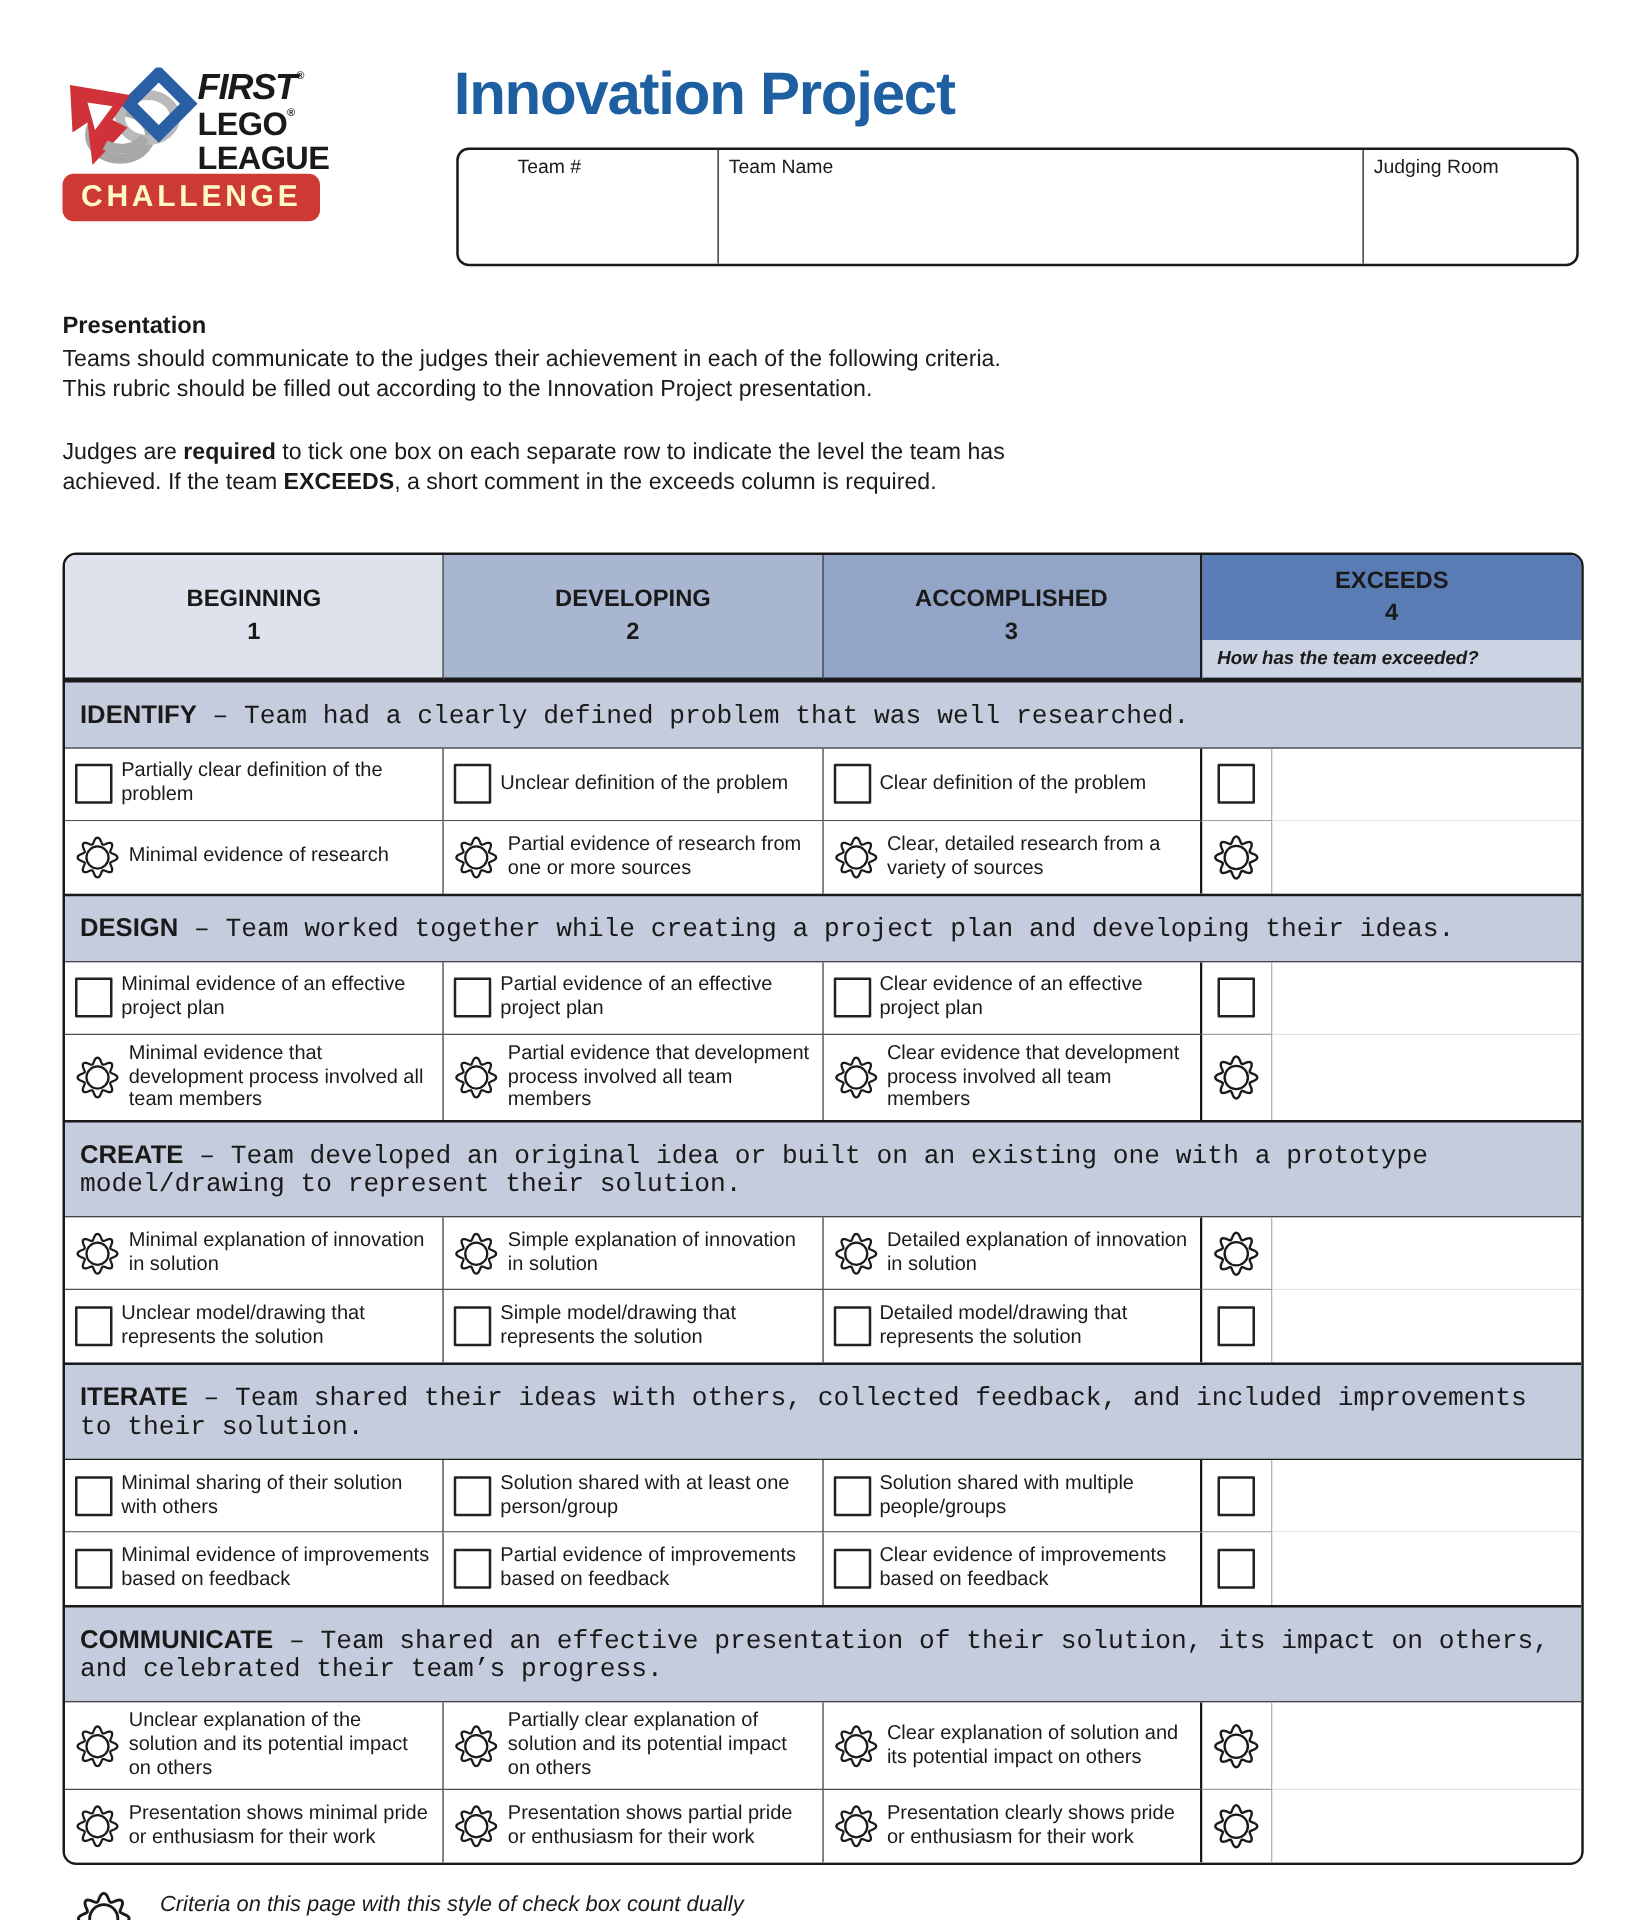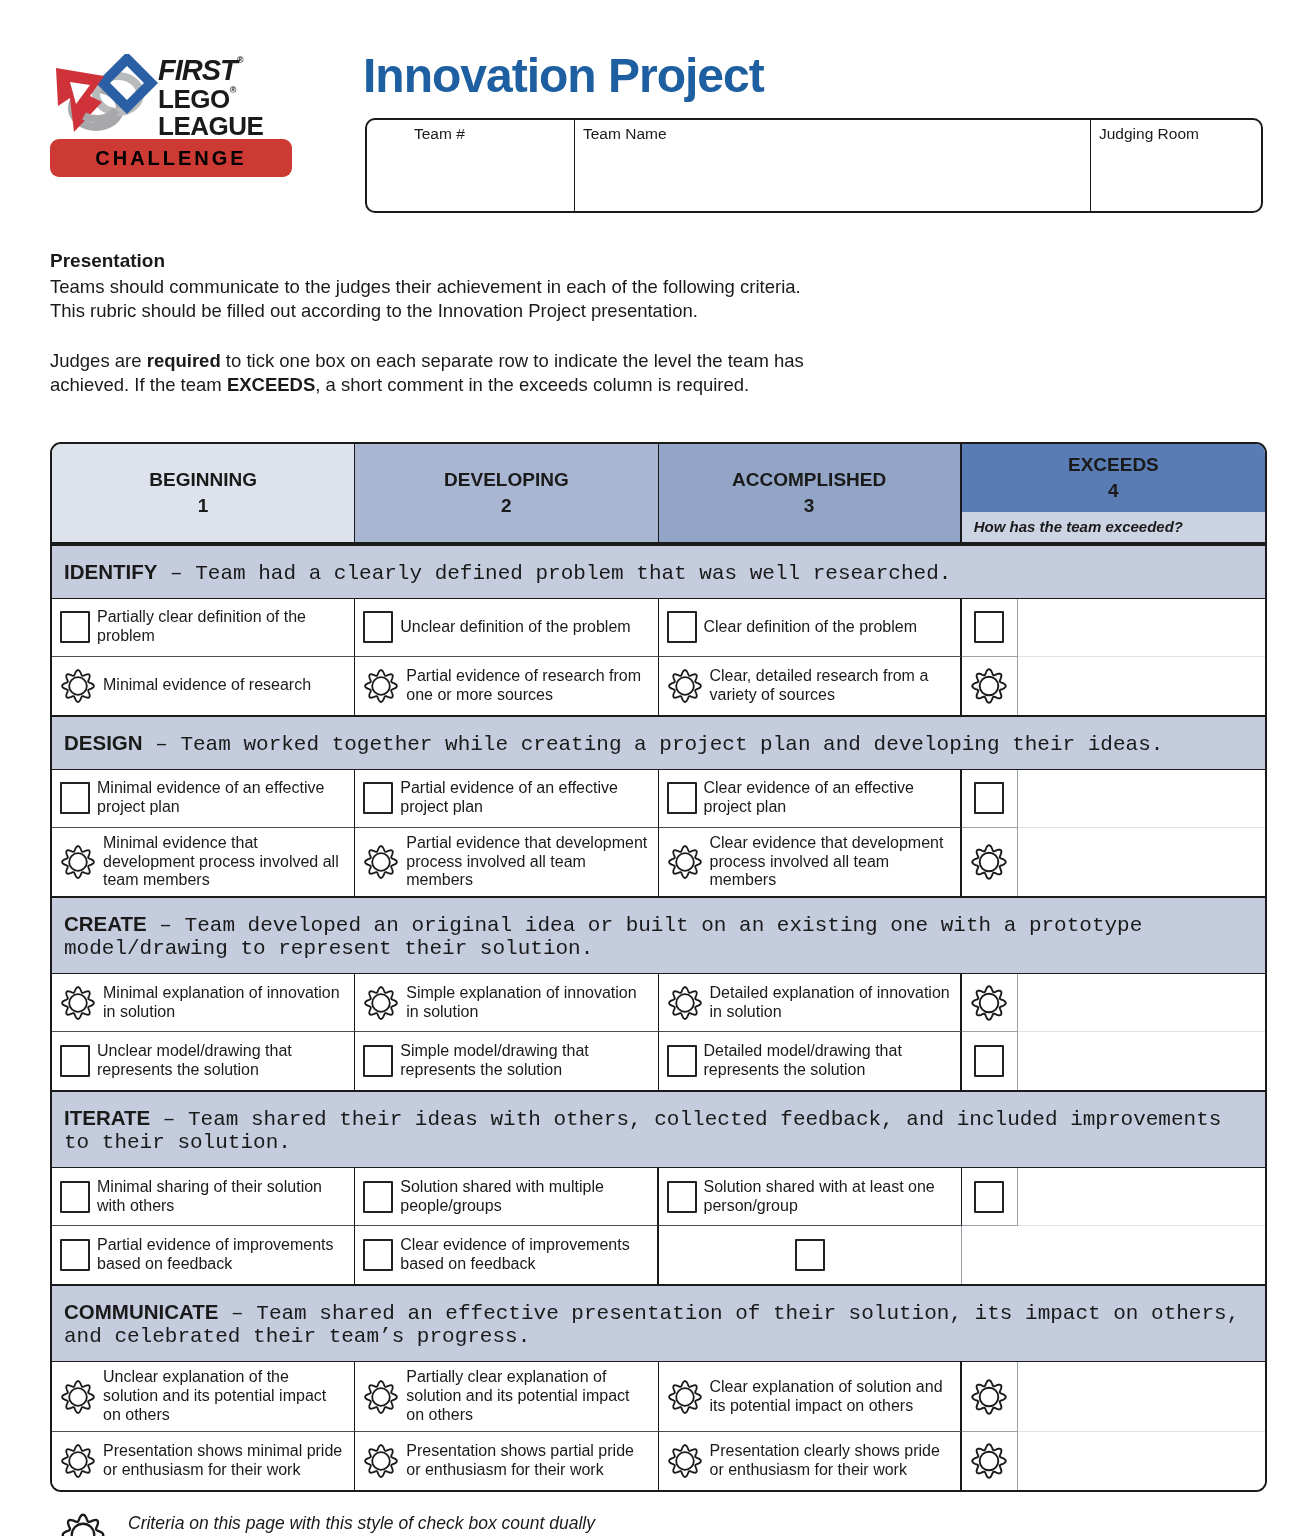--- a/index.html
+++ b/index.html
@@ -20,24 +20,24 @@
     position:relative;
   }
   
   .page-header{position:relative;height:160px;}
   .logo-art{position:absolute;left:0;top:0;width:108px;height:86px;}
   .logo-words{position:absolute;left:108px;top:2px;line-height:1;}
   .logo-first{font-style:italic;font-weight:bold;font-size:29px;letter-spacing:-1px;}
   .logo-line{font-weight:bold;font-size:26px;letter-spacing:-0.5px;margin-top:1px;}
   .rmark{font-size:9px;vertical-align:top;}
   .challenge-badge{
-    position:absolute;left:0;top:85px;width:242px;height:38px;
+    position:absolute;left:0;top:85px;width:206px;height:38px;
     background:var(--challenge-red);border-radius:9px;
     display:flex;align-items:center;justify-content:center;
-    color:#000000;font-weight:bold;font-size:20px;letter-spacing:3px;
+    color:#fef9c3;font-weight:bold;font-size:24px;letter-spacing:3px;
   }
   .doc-title{
     position:absolute;left:313px;top:-6px;
     color:var(--title-blue);font-weight:bold;font-size:48px;letter-spacing:-1px;
   }
   .team-box{
     position:absolute;left:315px;top:64px;width:898px;height:95px;
     border:2px solid var(--ink);border-radius:10px;overflow:hidden;
     display:flex;
   }
@@ -319,32 +319,36 @@
     </div>
     <div class="cell chk">
       <span class="sq"></span>
     </div>
     <div class="cell com"></div>
     <div class="band"><span class="band-name">ITERATE</span><span class="band-desc"> – Team shared their ideas with others, collected feedback, and included improvements to their solution.</span></div>
     <div class="cell col1 rdiv">
       <span class="sq"></span>
       <span class="crit-text">Minimal sharing of their solution with others</span>
     </div>
+    <div class="cell col2 rdiv">
+      <span class="sq"></span>
+      <span class="crit-text">Solution shared with at least one person/group</span>
+    </div>
     <div class="cell col3 rdiv">
       <span class="sq"></span>
       <span class="crit-text">Solution shared with multiple people/groups</span>
     </div>
-    <div class="cell col2 rdiv">
-      <span class="sq"></span>
-      <span class="crit-text">Solution shared with at least one person/group</span>
-    </div>
     <div class="cell chk rdiv-chk">
       <span class="sq"></span>
     </div>
     <div class="cell com rdiv-com"></div>
+    <div class="cell col1">
+      <span class="sq"></span>
+      <span class="crit-text">Minimal evidence of improvements based on feedback</span>
+    </div>
     <div class="cell col2">
       <span class="sq"></span>
       <span class="crit-text">Partial evidence of improvements based on feedback</span>
     </div>
     <div class="cell col3">
       <span class="sq"></span>
       <span class="crit-text">Clear evidence of improvements based on feedback</span>
     </div>
     <div class="cell chk">
       <span class="sq"></span>

